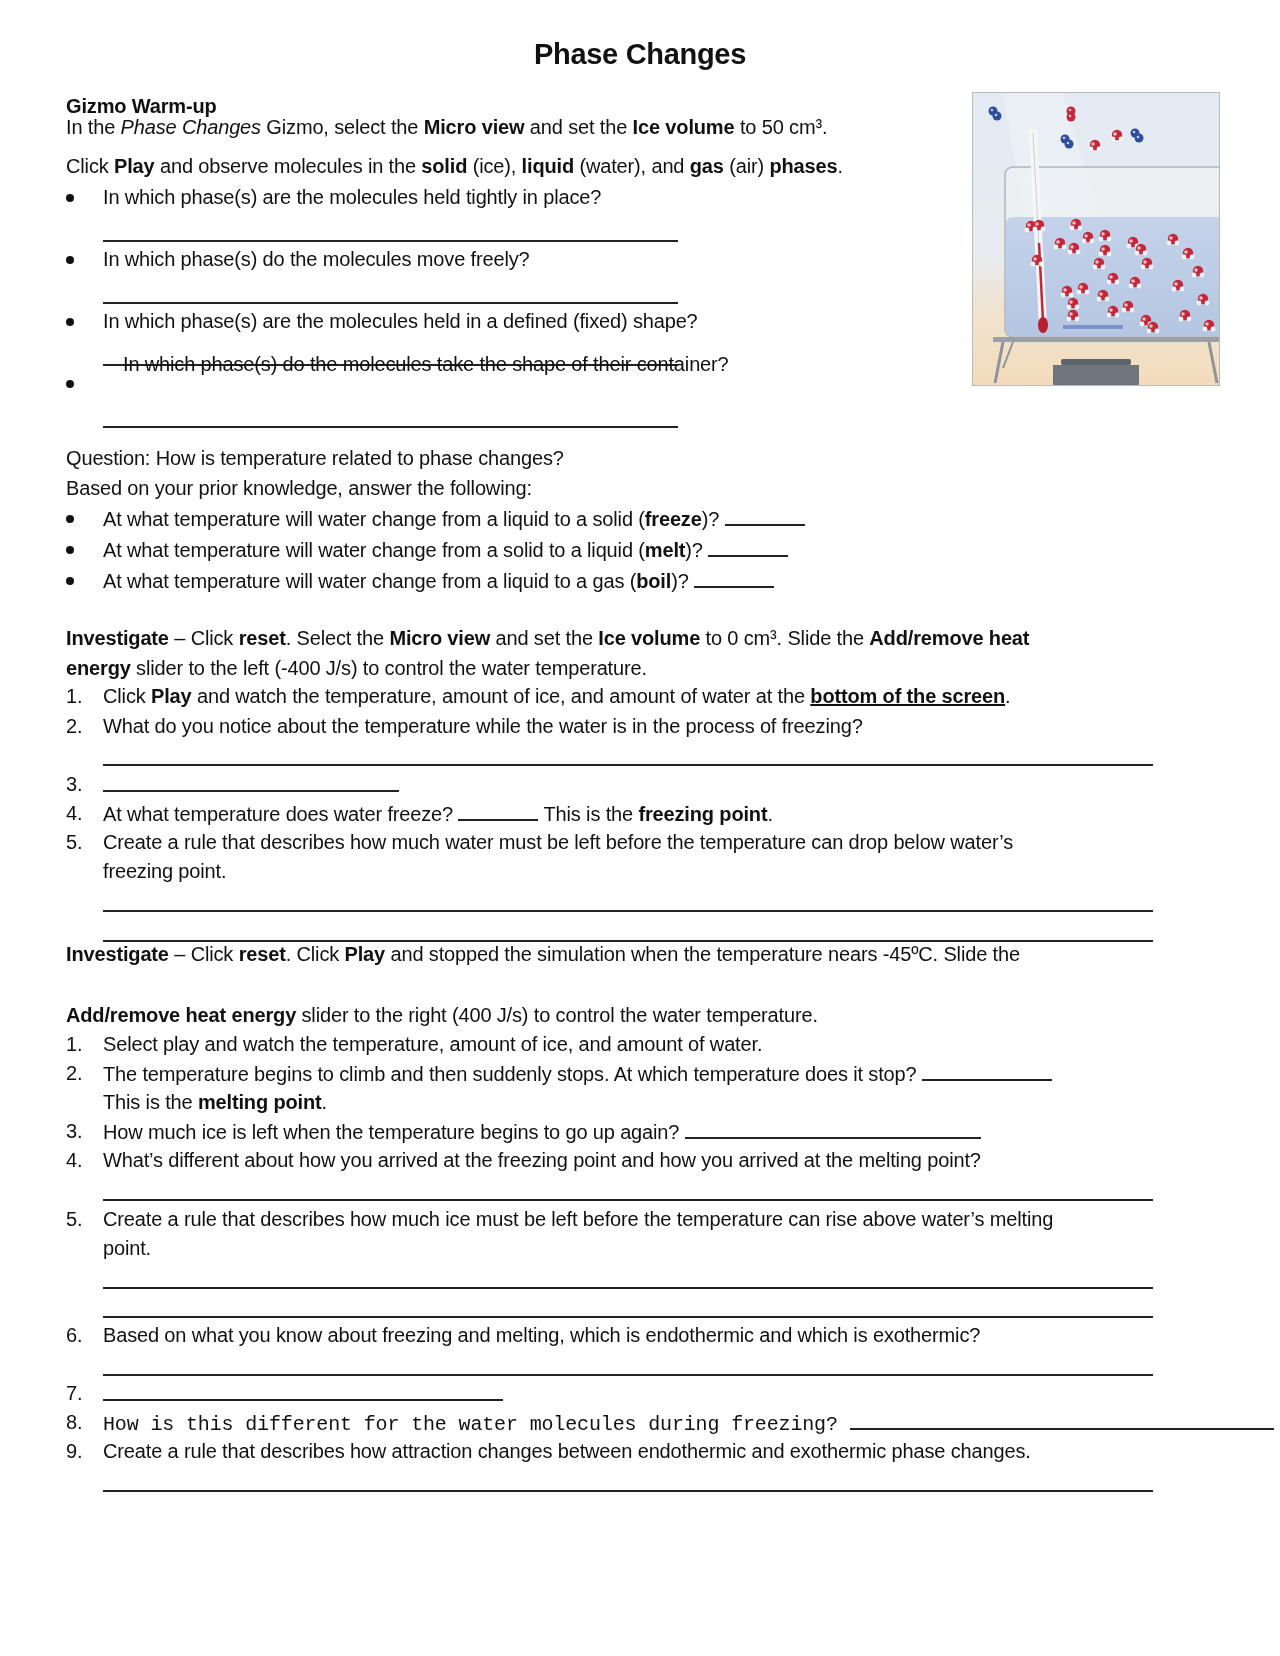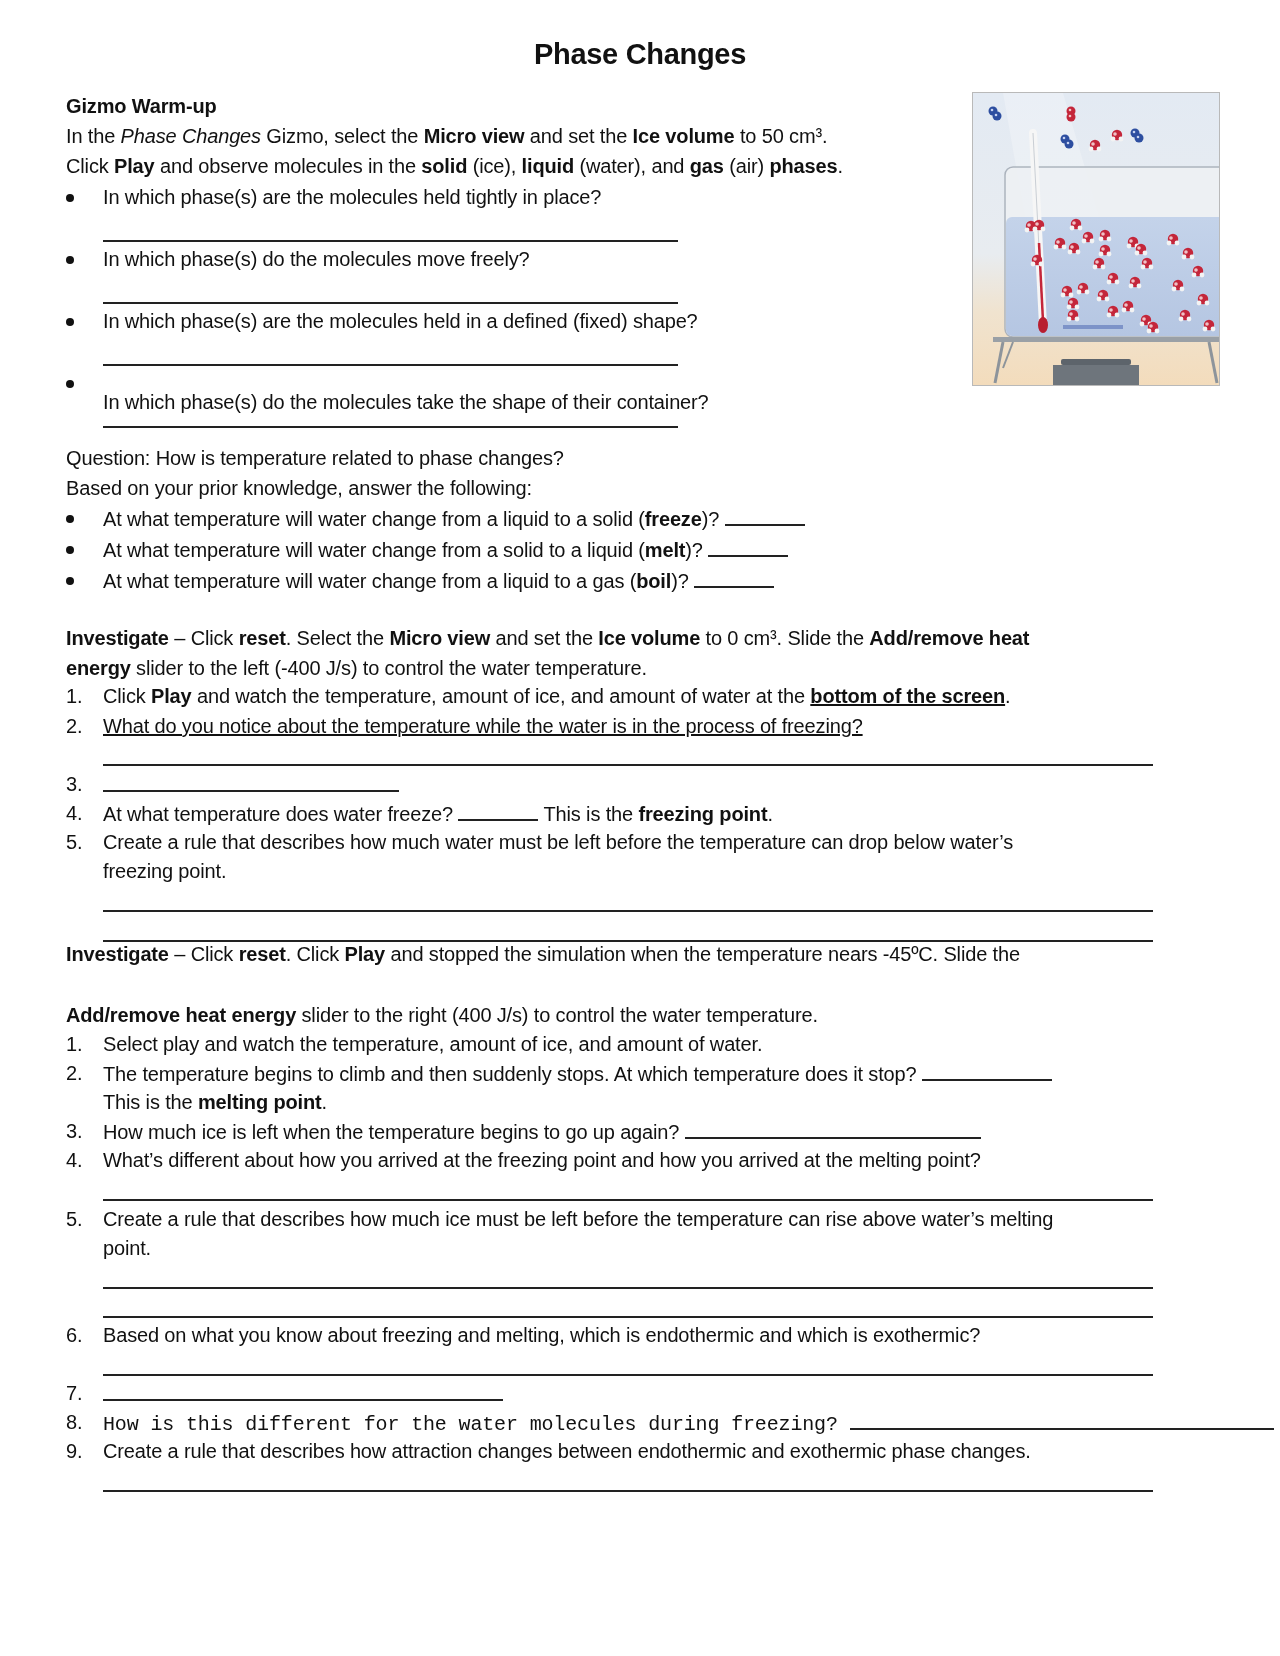--- a/index.html
+++ b/index.html
@@ -36,41 +36,41 @@
     border: 1px solid #b9b9b9; overflow: hidden;
     background: linear-gradient(#e7edf5 0%, #e9eef3 60%, #f2e3cc 100%);
   }
 </style>
 </head>
 <body>
 
 <div class="page-title">Phase Changes</div>
 
 <div class="line" style="top:94px;font-weight:bold;">Gizmo Warm-up</div>
-<div class="line" style="top:124px;text-align:right;">
+<div class="line" style="top:115px;text-align:right;">
   <span>In the </span><i>Phase Changes</i><span> Gizmo, select the </span><b>Micro view</b><span> and set the </span><b>Ice volume</b><span> to 50 cm³.</span>
 </div>
 <div class="line" style="top:154px;">
   <span>Click </span><b>Play</b><span> and observe molecules in the </span><b>solid</b><span> (ice), </span><b>liquid</b><span> (water), and </span><b>gas</b><span> (air) </span><b>phases</b><span>.</span>
 </div>
 
 <div class="bullet" style="top:194px;"></div>
 <div class="line ind" style="top:185px;">In which phase(s) are the molecules held tightly in place?</div>
 <div class="rule" style="top:240px;left:103px;width:575px;"></div>
 
 <div class="bullet" style="top:256px;"></div>
 <div class="line ind" style="top:247px;">In which phase(s) do the molecules move freely?</div>
 <div class="rule" style="top:302px;left:103px;width:575px;"></div>
 
 <div class="bullet" style="top:318px;"></div>
 <div class="line ind" style="top:309px;">In which phase(s) are the molecules held in a defined (fixed) shape?</div>
 <div class="rule" style="top:364px;left:103px;width:575px;"></div>
 
 <div class="bullet" style="top:380px;"></div>
-<div class="line ind" style="top:390px;">In which phase(s) do the molecules take the shape of their container?</div>
+<div class="line ind" style="top:352px;margin-left:20px;">In which phase(s) do the molecules take the shape of their container?</div>
 <div class="rule" style="top:426px;left:103px;width:575px;"></div>
 
 <div class="figure">
   <svg width="246" height="292" viewBox="0 0 246 292">
     <defs>
       <linearGradient id="bg" x1="0" y1="0" x2="0" y2="1">
         <stop offset="0" stop-color="#e3eaf3"></stop>
         <stop offset="0.55" stop-color="#e8ecf0"></stop>
         <stop offset="0.75" stop-color="#f0e3cf"></stop>
         <stop offset="1" stop-color="#f3dcbc"></stop>
@@ -186,21 +186,21 @@
 <div class="line" style="top:656px;">
   <b>energy</b><span> slider to the left (-400 J/s) to control the water temperature.</span>
 </div>
 
 <div class="num" style="top:684px;">1.</div>
 <div class="line ind" style="top:684px;">
   <span>Click </span><b>Play</b><span> and watch the temperature, amount of ice, and amount of water at the </span><span class="u">bottom of the screen</span><span>.</span>
 </div>
 
 <div class="num" style="top:714px;">2.</div>
-<div class="line ind" style="top:714px;text-decoration:underline;">What do you notice about the temperature while the water is in the process of freezing?</div>
+<div class="line ind" style="top:714px;">What do you notice about the temperature while the water is in the process of freezing?</div>
 <div class="rule" style="top:764px;left:103px;width:1050px;"></div>
 
 <div class="num" style="top:772px;">3.</div>
 <div class="line ind" style="top:772px;">
   <span class="blank" style="width:296px;"></span>
 </div>
 
 <div class="num" style="top:801px;">4.</div>
 <div class="line ind" style="top:801px;">
   <span>At what temperature does water freeze?</span>

